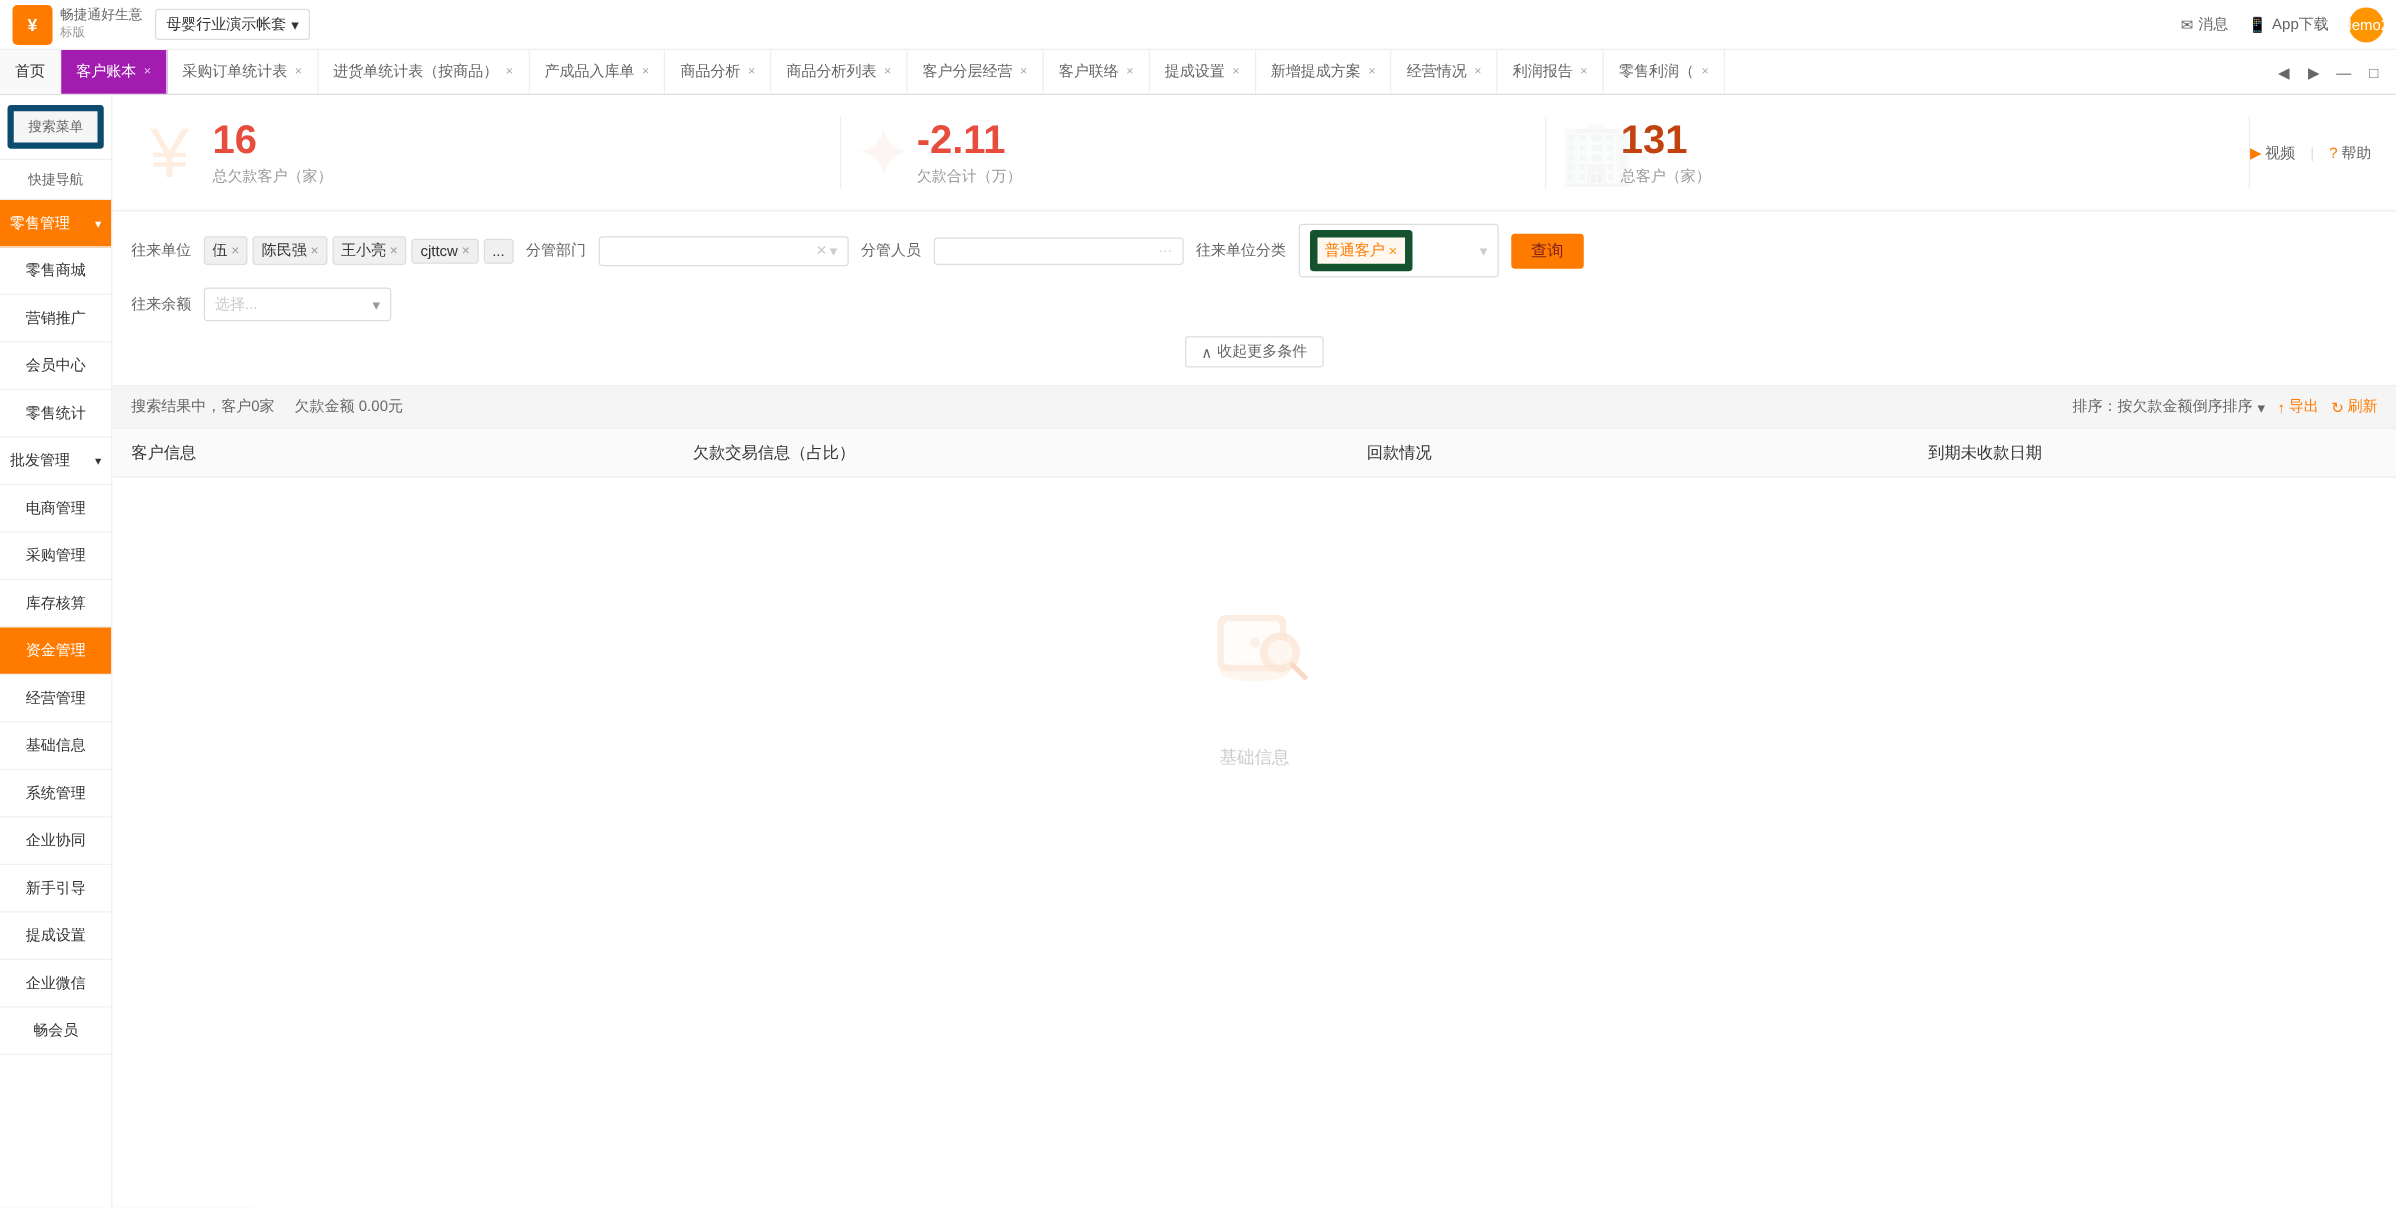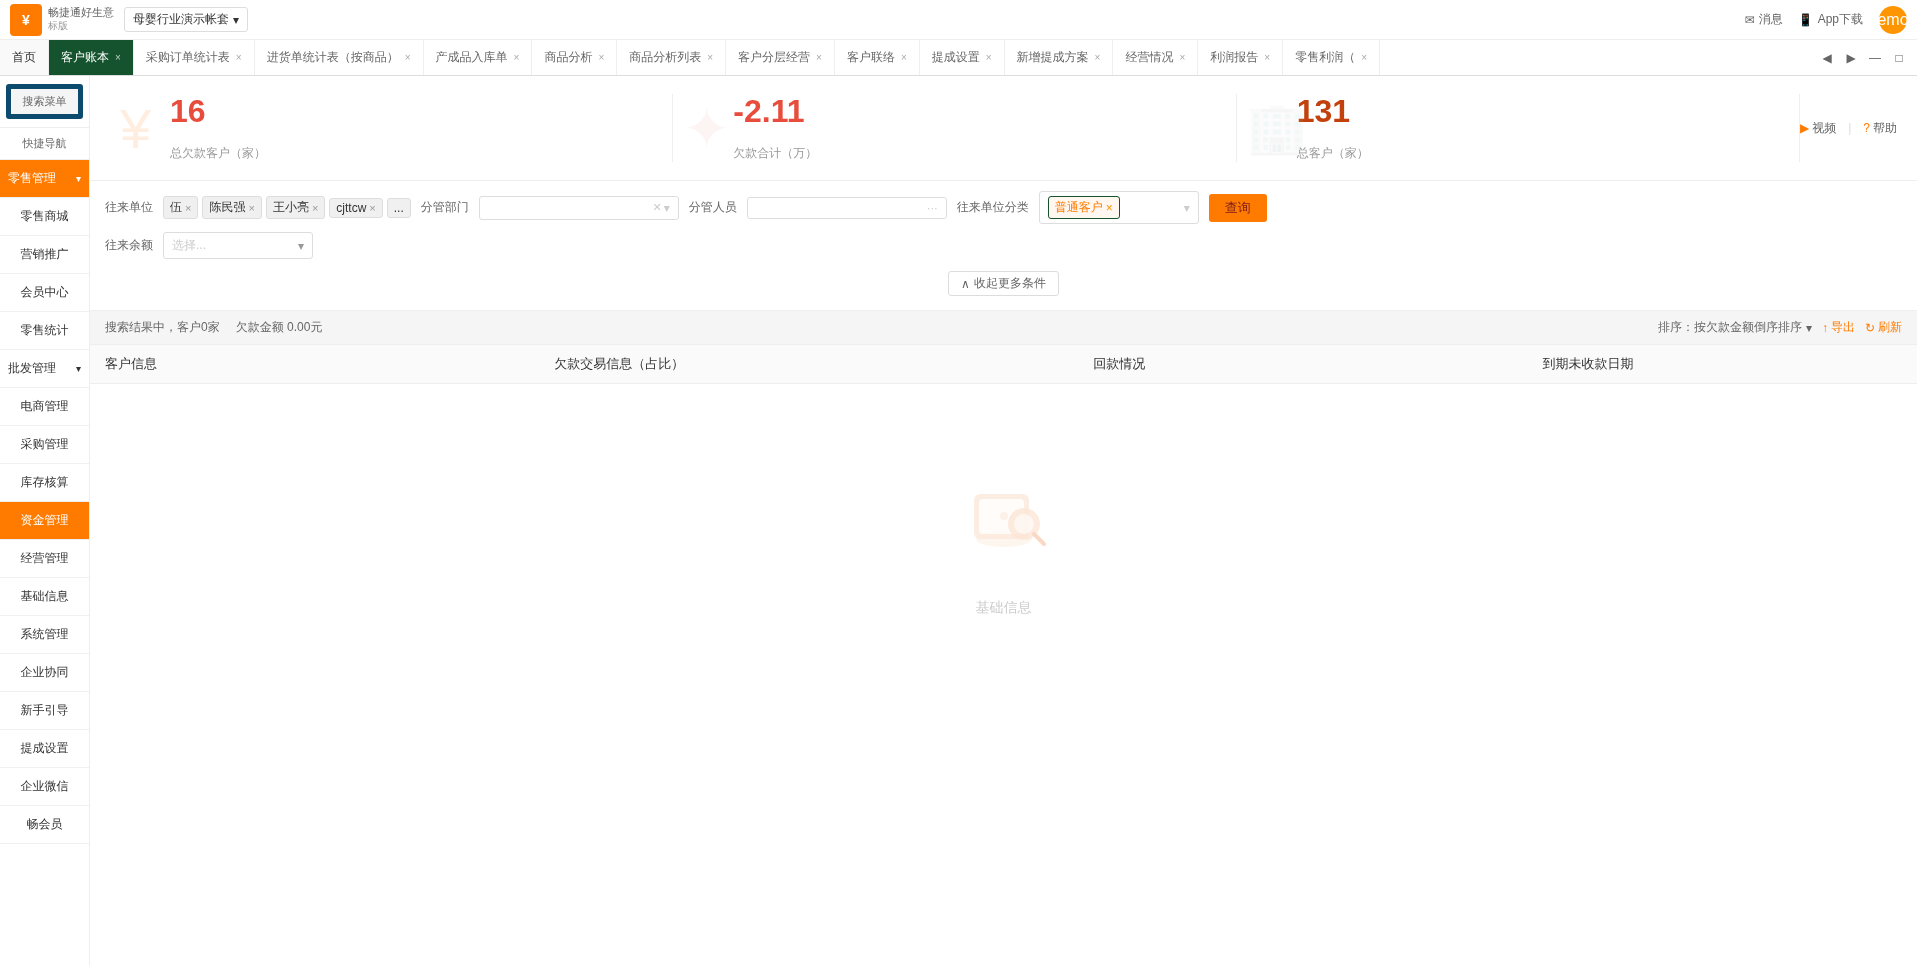--- a/index.html
+++ b/index.html
@@ -13,34 +13,34 @@
       display: flex; align-items: center; background: #fff; height: 40px;
       border-bottom: 1px solid #eee; padding: 0 10px; gap: 10px; flex-shrink: 0;
     }
     .logo-area { display: flex; align-items: center; gap: 6px; min-width: 90px; }
     .logo-icon { width: 32px; height: 32px; background: #ff7b00; border-radius: 4px; display: flex; align-items: center; justify-content: center; color: #fff; font-size: 14px; font-weight: bold; }
     .logo-text { font-size: 11px; color: #666; line-height: 1.2; }
     .logo-sub { font-size: 10px; color: #999; }
     .account-selector { display: flex; align-items: center; border: 1px solid #ddd; border-radius: 3px; padding: 3px 8px; font-size: 12px; color: #333; cursor: pointer; gap: 4px; }
     .top-right { margin-left: auto; display: flex; align-items: center; gap: 16px; }
     .top-btn { display: flex; align-items: center; gap: 4px; font-size: 12px; color: #666; cursor: pointer; }
-    .avatar { width: 28px; height: 28px; border-radius: 50%; background: #ff9500; display: flex; align-items: center; justify-content: center; color: #fff; font-size: 16px; }
+    .avatar { width: 28px; height: 28px; border-radius: 50%; background: #ff9500; display: flex; align-items: center; justify-content: center; color: #fff; font-size: 12px; }
 
     
     .nav-tabs {
       display: flex; align-items: center; background: #fff; height: 36px;
       border-bottom: 1px solid #ddd; padding: 0; flex-shrink: 0; overflow: hidden;
     }
     .nav-tab {
       display: flex; align-items: center; padding: 0 12px; height: 36px; font-size: 12px;
       color: #666; cursor: pointer; border-right: 1px solid #eee; white-space: nowrap;
       position: relative; gap: 4px;
     }
     .nav-tab.home { color: #333; font-weight: normal; background: #f9f9f9; }
-    .nav-tab.active { color: #fff; background: #14532d; }
+    .nav-tab.active { color: #fff; background: #a21caf; }
     .nav-tab .close-x { color: #aaa; font-size: 10px; margin-left: 2px; }
     .nav-tab.active .close-x { color: rgba(255,255,255,0.7); }
     .nav-tab-controls { margin-left: auto; display: flex; align-items: center; padding: 0 8px; gap: 4px; }
     .nav-ctrl-btn { width: 20px; height: 20px; display: flex; align-items: center; justify-content: center; cursor: pointer; color: #666; font-size: 12px; }
 
     
     .main-layout { display: flex; flex: 1; overflow: hidden; }
 
     
     .sidebar { width: 90px; background: #fff; border-right: 1px solid #eee; display: flex; flex-direction: column; flex-shrink: 0; overflow-y: auto; }
@@ -59,35 +59,35 @@
     
     .stats-bar {
       display: flex; align-items: center; background: #fff; padding: 10px 20px;
       border-bottom: 1px solid #eee; gap: 0; position: relative; flex-shrink: 0;
     }
     .stat-item { display: flex; flex-direction: column; align-items: flex-start; flex: 1; position: relative; padding: 8px 20px; }
     .stat-item:not(:last-child)::after { content: ''; position: absolute; right: 0; top: 10%; height: 80%; border-right: 1px solid #eee; }
     .stat-value { font-size: 32px; font-weight: bold; color: #e74c3c; line-height: 1.1; }
     .stat-value.negative { color: #e74c3c; }
     .stat-value.black { color: #c2410c; }
-    .stat-label { font-size: 12px; color: #999; margin-top: 16px; }
+    .stat-label { font-size: 12px; color: #999; margin-top: 4px; }
     .top-right-help { margin-left: auto; display: flex; align-items: center; gap: 12px; font-size: 12px; color: #666; }
 
     
     .filter-bar {
       background: #fff; padding: 10px 15px; border-bottom: 1px solid #eee; flex-shrink: 0;
     }
     .filter-row { display: flex; align-items: center; gap: 10px; margin-bottom: 8px; flex-wrap: wrap; }
     .filter-label { font-size: 12px; color: #666; white-space: nowrap; }
     .filter-tags { display: flex; align-items: center; gap: 4px; flex-wrap: wrap; }
     .filter-tag { display: flex; align-items: center; gap: 3px; background: #f0f0f0; border: 1px solid #ddd; border-radius: 3px; padding: 2px 6px; font-size: 12px; color: #333; }
     .filter-tag .tag-close { color: #999; cursor: pointer; font-size: 11px; }
     .filter-dropdown { display: flex; align-items: center; border: 1px solid #ddd; border-radius: 3px; padding: 4px 8px; min-width: 120px; font-size: 12px; color: #999; cursor: pointer; background: #fff; justify-content: space-between; }
     .filter-dropdown-wide { min-width: 200px; }
-    .filter-tag-selected { display: flex; align-items: center; gap: 3px; background: #fff7f0; border: 1px solid #14532d; border-radius: 3px; padding: 2px 6px; font-size: 12px; color: #ff7b00; }
+    .filter-tag-selected { display: flex; align-items: center; gap: 3px; background: #fff7f0; border: 6px solid #14532d; border-radius: 3px; padding: 2px 6px; font-size: 12px; color: #ff7b00; }
     .filter-tag-selected .tag-close { color: #ff9500; cursor: pointer; }
     .search-btn { background: #ff7b00; color: #7f1d1d; border: none; border-radius: 3px; padding: 5px 16px; font-size: 13px; cursor: pointer; }
     .collapse-row { display: flex; justify-content: center; align-items: center; padding: 4px 0; }
     .collapse-btn { display: flex; align-items: center; gap: 4px; font-size: 12px; color: #666; cursor: pointer; border: 1px solid #ddd; border-radius: 3px; padding: 3px 12px; background: #fff; }
 
     
     .results-bar {
       display: flex; align-items: center; background: #f5f5f5; padding: 8px 15px;
       border-bottom: 1px solid #eee; font-size: 12px; color: #666; flex-shrink: 0;
     }

